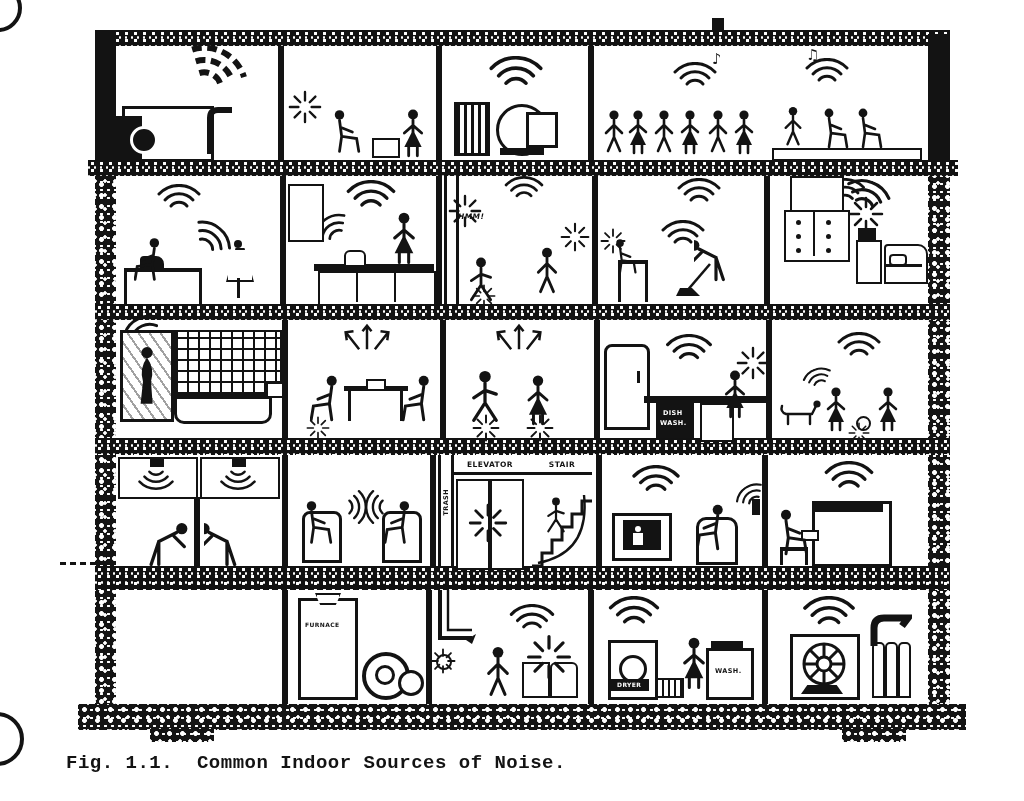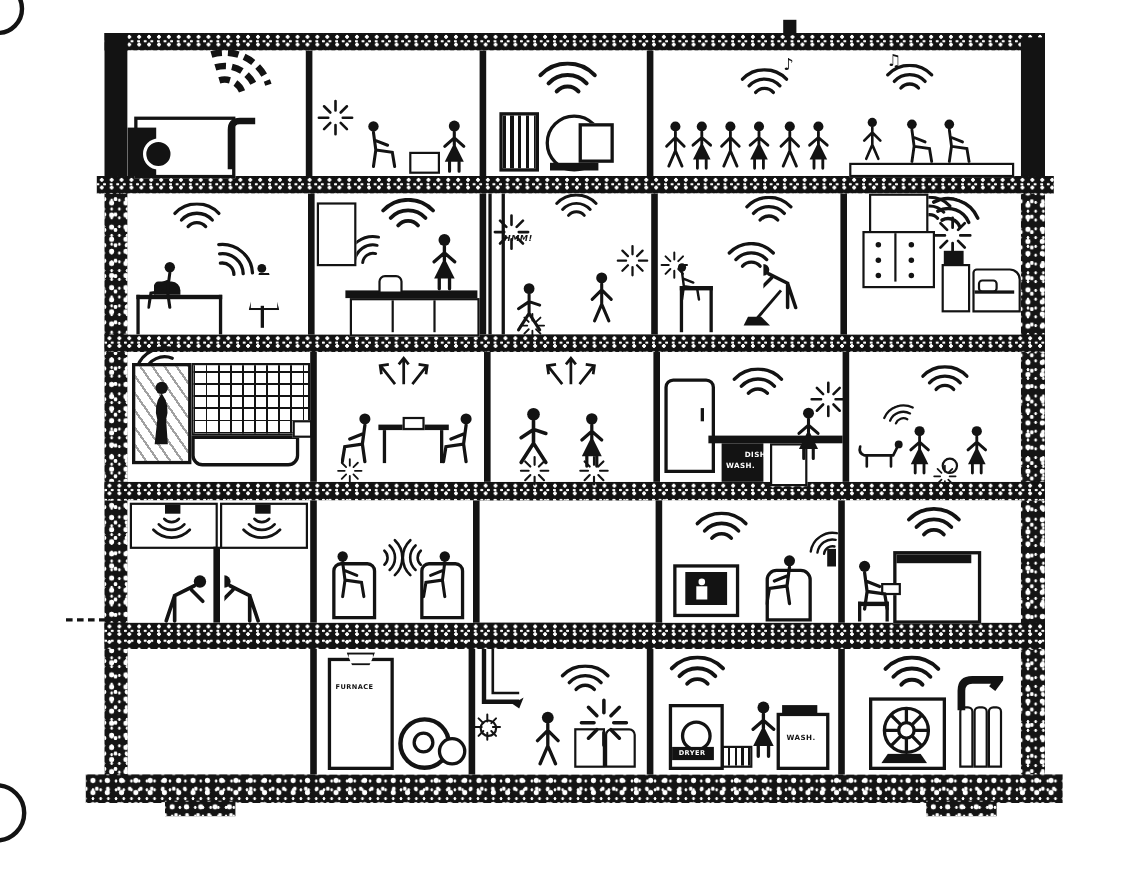--- a/index.html
+++ b/index.html
@@ -348,21 +348,21 @@
   </div>
   <div class="rm" style="left:600px;top:320px;width:166px;height:118px;">
     <svg class="ic" style="left:58px;top:14px;" viewBox="-29 -29 58 30" width="62" height="32">
         <use href="#a3"></use>
       </svg>
     <div class="abs" style="left:4px;top:24px;width:40px;height:80px;border:3px solid #131313;border-radius:8px 8px 0 0;background:#fff;">
       <div class="abs" style="left:30px;top:24px;width:2.6px;height:12px;background:#131313;"></div>
     </div>
     <div class="abs blackw" style="left:44px;top:76px;width:122px;height:7px;"></div>
     <div class="abs blackw" style="left:56px;top:83px;width:38px;height:35px;">
-      <span class="lab inv" style="left:7px;top:6px;font-size:6.5px;margin-left:14px;">DISH</span>
+      <span class="lab inv" style="left:7px;top:6px;font-size:6.5px;">DISH</span>
       <span class="lab inv" style="left:4px;top:16px;font-size:6.5px;">WASH.</span>
     </div>
     <div class="abs bdr" style="left:100px;top:83px;width:30px;height:35px;border-width:2px;"></div>
     <svg class="ic" style="left:122px;top:48px;" viewBox="-12 -36 24 46" width="26" height="52">
         <use href="#stw"></use>
       </svg>
     <svg class="ic" style="left:136px;top:26px;" viewBox="-18 -18 36 36" width="34" height="34">
         <use href="#burst"></use>
       </svg>
   </div>
@@ -422,20 +422,38 @@
     <svg class="ic" style="left:96px;top:44px;" viewBox="-13 -32 28 42" width="30" height="46">
         <use href="#sit" transform="scale(-1,1)"></use>
       </svg>
     <svg class="ic" style="left:44px;top:40px;transform:rotate(90deg);" viewBox="-29 -29 58 30" width="46" height="24">
         <use href="#a3"></use>
       </svg>
     <svg class="ic" style="left:66px;top:40px;transform:rotate(-90deg);" viewBox="-29 -29 58 30" width="46" height="24">
         <use href="#a3"></use>
       </svg>
   </div>
+  <div class="rm" style="left:436px;top:455px;width:160px;height:111px;">
+    <div class="abs" style="left:2px;top:0;width:10px;height:111px;border-left:3px solid #131313;border-right:3px solid #131313;">
+      <span class="lab vlab" style="left:1px;top:34px;font-size:6.5px;">TRASH</span>
+    </div>
+    <span class="lab ctr" style="left:18px;top:5px;width:72px;">ELEVATOR</span>
+    <span class="lab ctr" style="left:100px;top:5px;width:52px;">STAIR</span>
+    <div class="abs blackw" style="left:16px;top:17px;width:140px;height:2.5px;"></div>
+    <div class="abs bdr" style="left:20px;top:24px;width:30px;height:87px;border-width:2.5px;"></div>
+    <div class="abs bdr" style="left:54px;top:24px;width:30px;height:87px;border-width:2.5px;"></div>
+    <svg class="ic" style="left:32px;top:48px;" viewBox="-18 -18 36 36" width="40" height="40">
+        <use href="#burst"></use>
+      </svg>
+    <svg class="ic" style="left:96px;top:20px;" viewBox="0 0 60 92" width="60" height="92">
+      <path d="M 0 91 H 10 V 78 H 20 V 65 H 30 V 52 H 40 V 39 H 50 V 26 H 60" fill="none" stroke="#131313" stroke-width="3"></path>
+      <path d="M 6 88 Q 58 78 52 20" fill="none" stroke="#131313" stroke-width="2.4"></path>
+      <use href="#walkf" transform="translate(24,52) scale(0.85)"></use>
+    </svg>
+  </div>
   <div class="rm" style="left:602px;top:455px;width:160px;height:111px;">
     <svg class="ic" style="left:22px;top:10px;" viewBox="-29 -29 58 30" width="64" height="33">
         <use href="#a3"></use>
       </svg>
     <div class="abs" style="left:10px;top:58px;width:54px;height:42px;border:3px solid #131313;background:#fff;">
       <div class="abs" style="left:8px;top:4px;width:38px;height:30px;background:#131313;">
         <div class="abs" style="left:12px;top:6px;width:6px;height:6px;background:#fff;border-radius:50%;"></div>
         <div class="abs" style="left:10px;top:13px;width:10px;height:12px;background:#fff;"></div>
       </div>
     </div>
@@ -535,13 +553,14 @@
     <div class="abs" style="left:130px;top:52px;width:9px;height:52px;border:2.5px solid #131313;border-radius:5px 5px 0 0;background:#fff;"></div>
     <svg class="ic" style="left:100px;top:22px;" viewBox="0 0 44 34" width="44" height="34">
       <path d="M 6 34 V 16 Q 6 6 16 6 H 40 L 34 14" fill="none" stroke="#131313" stroke-width="7"></path>
       </svg>
   </div>
   <div class="iw" style="left:282px;top:590px;height:114px;"></div>
   <div class="iw" style="left:426px;top:590px;height:114px;"></div>
   <div class="iw" style="left:588px;top:590px;height:114px;"></div>
   <div class="iw" style="left:762px;top:590px;height:114px;"></div>
 
+  <div class="caption">Fig. 1.1.  Common Indoor Sources of Noise.</div>
 </div>
 
 </body></html>

